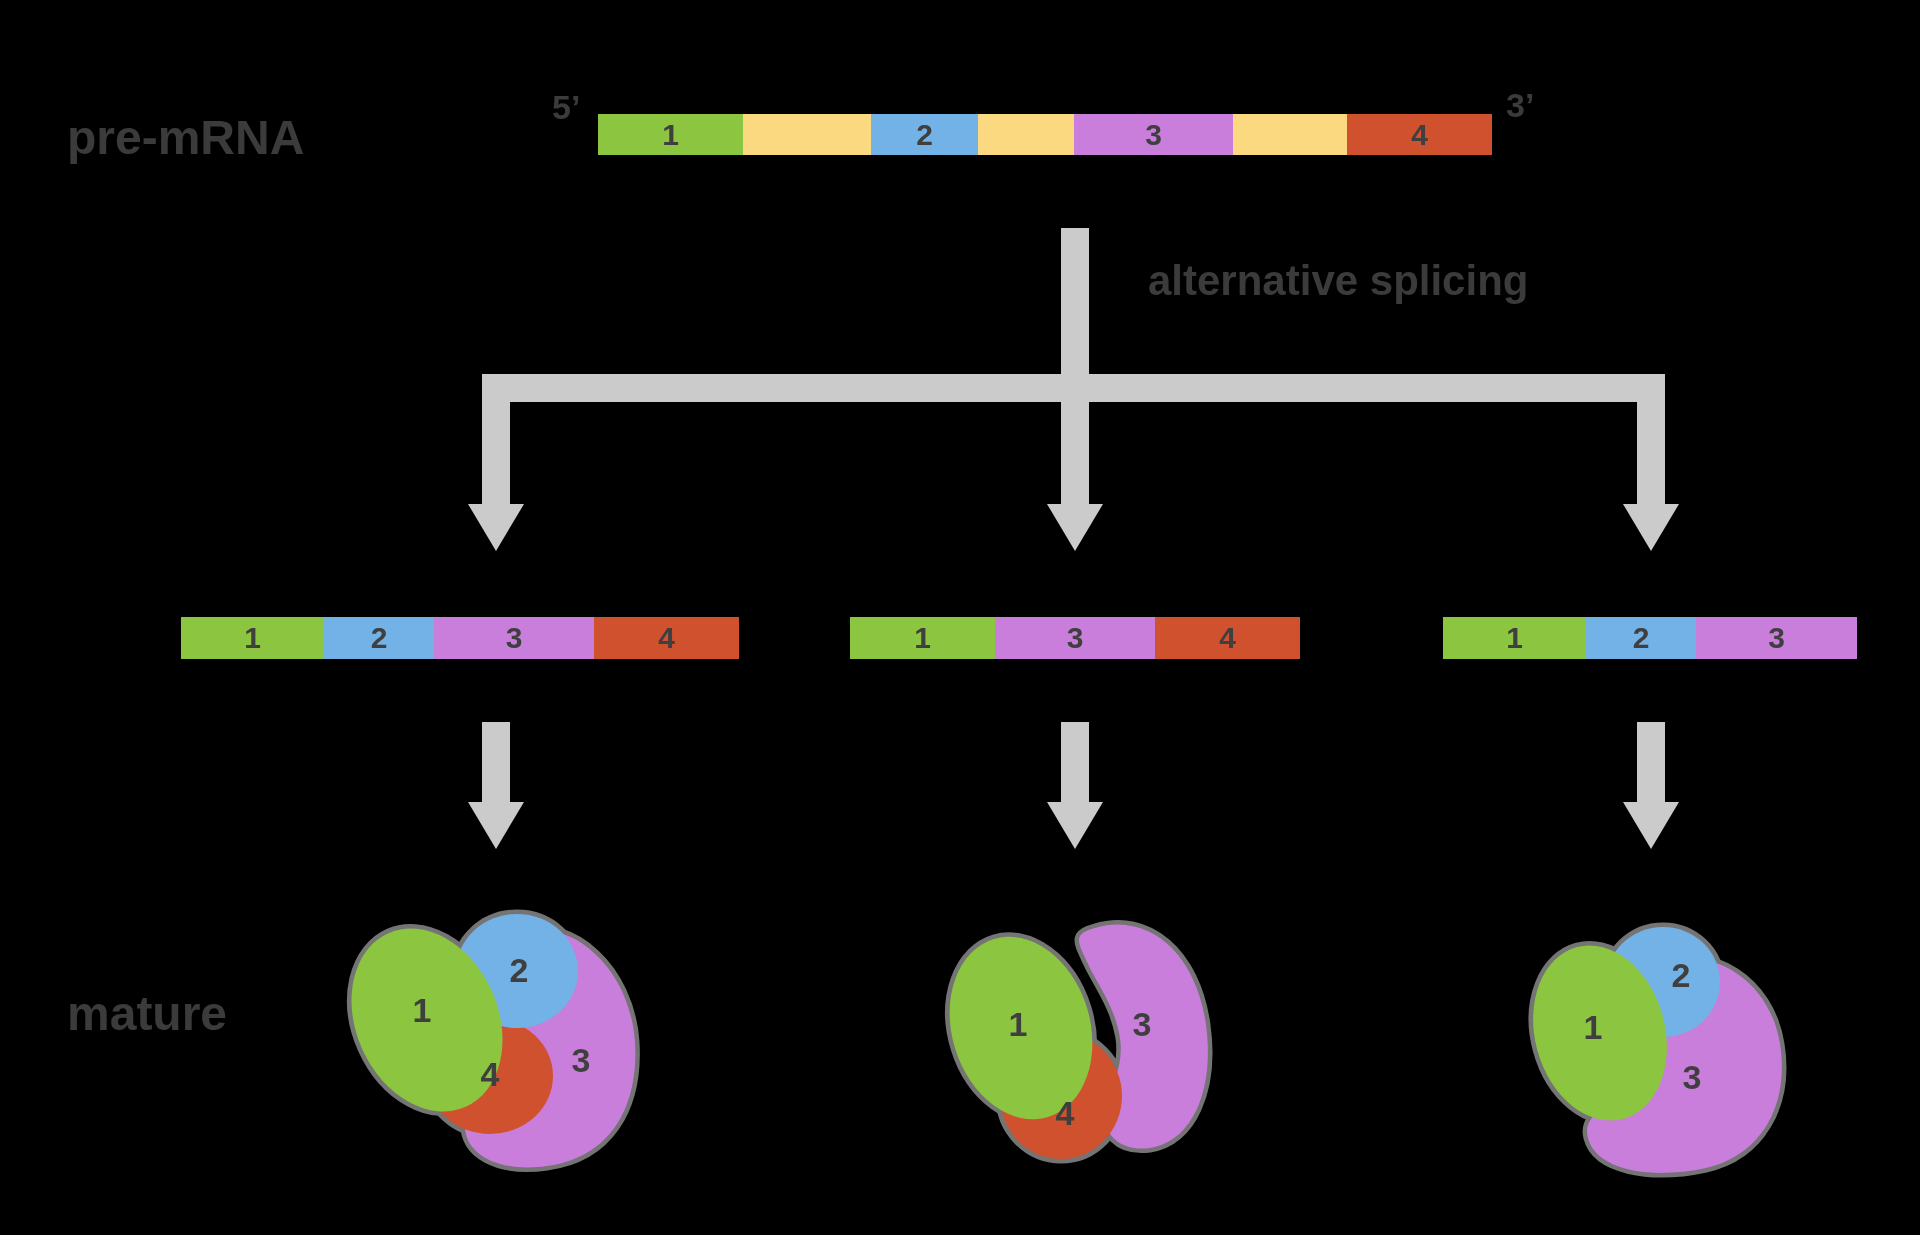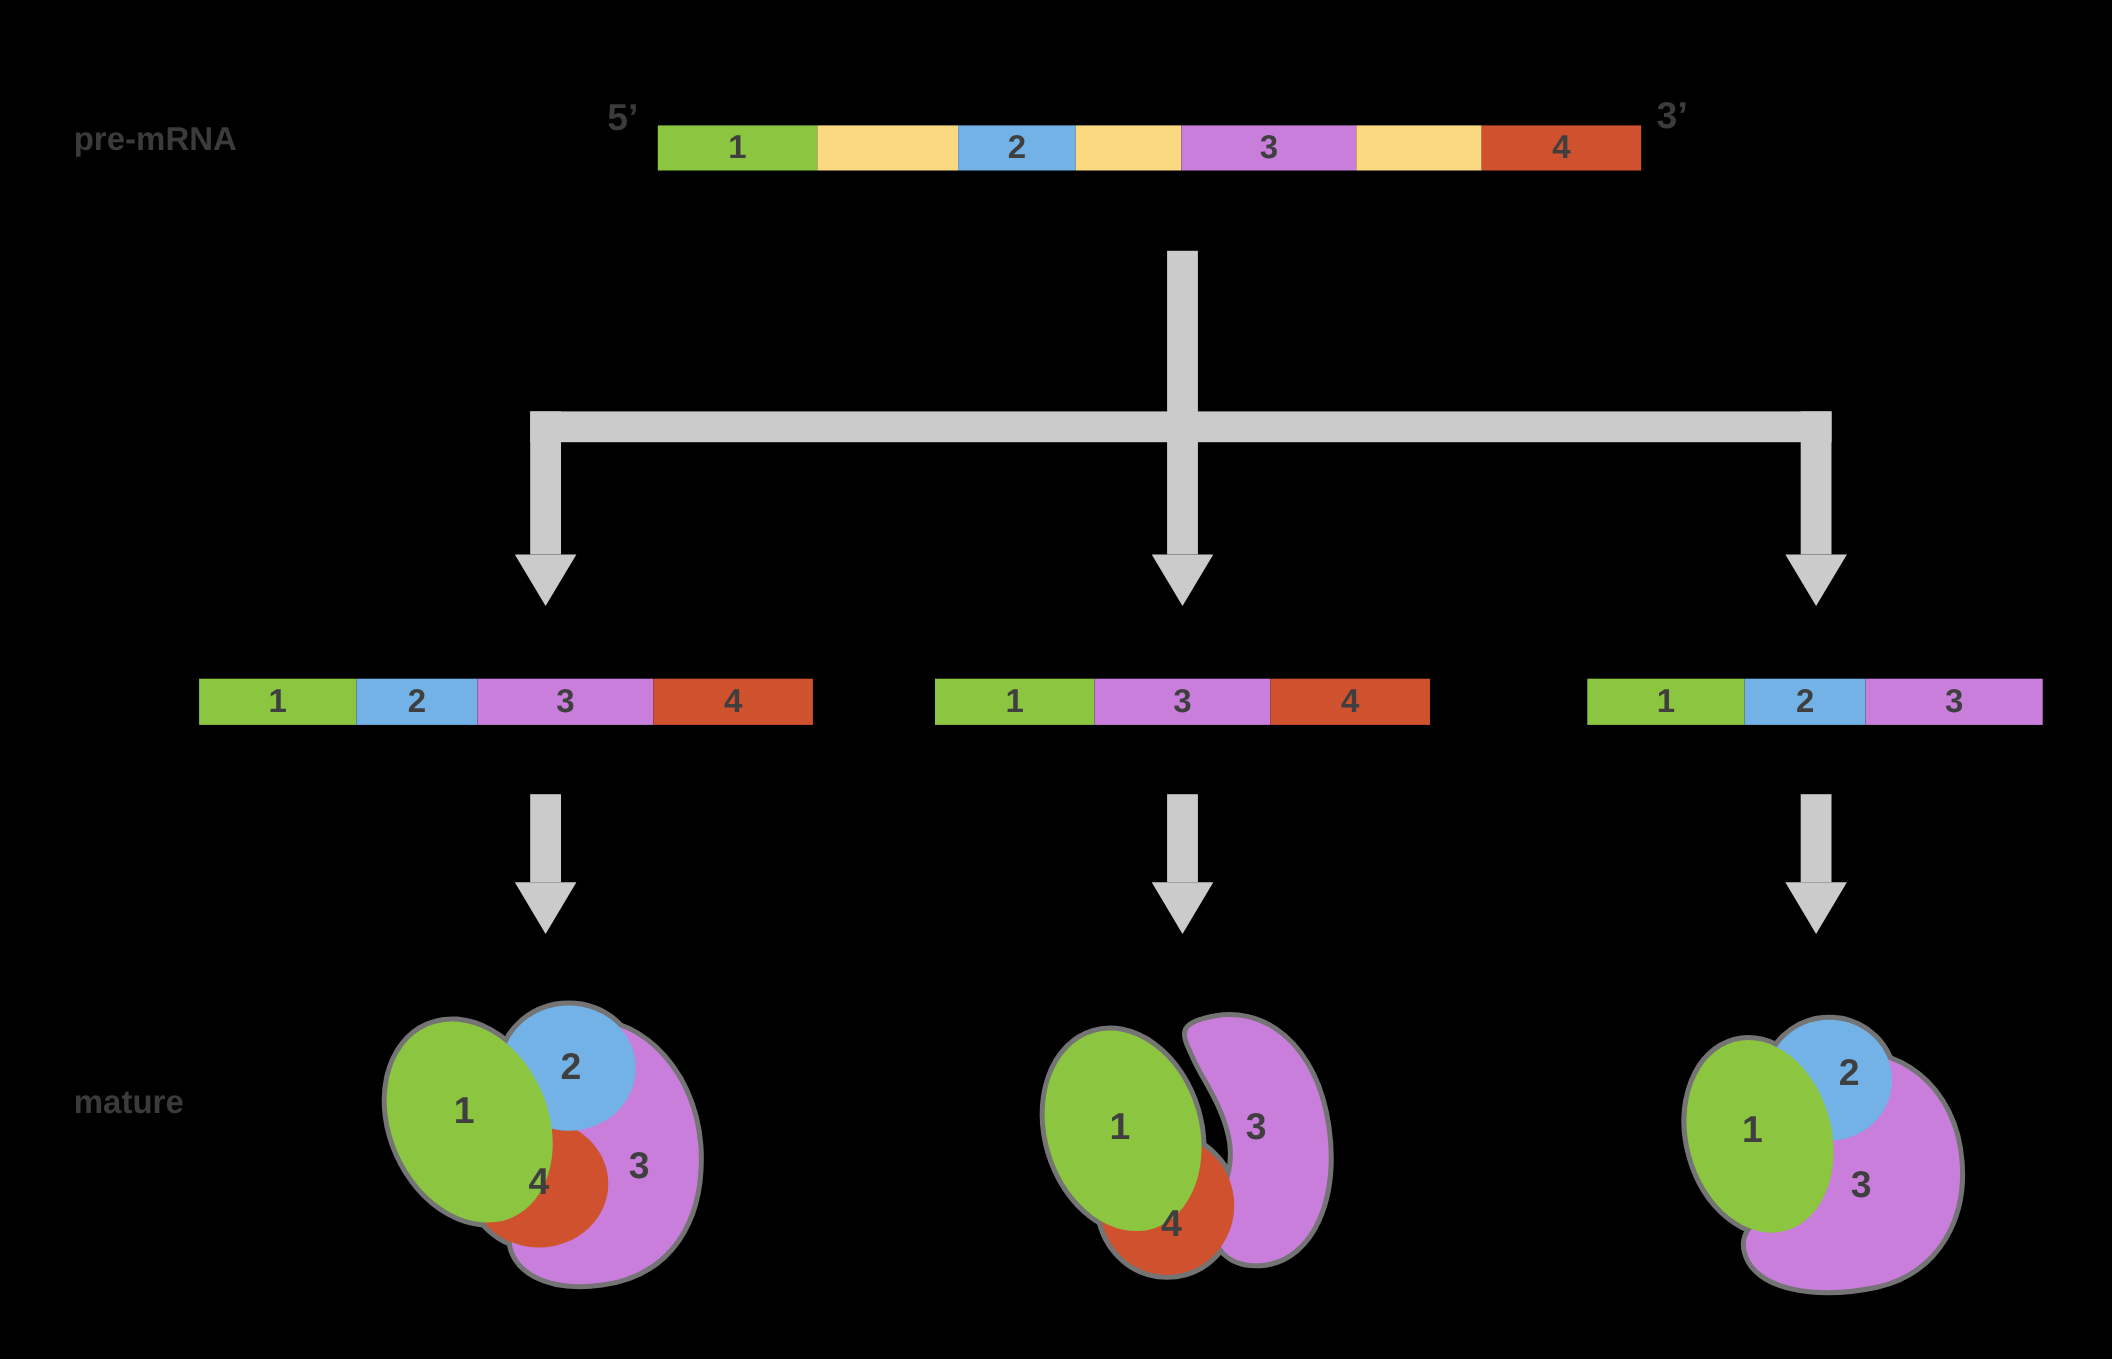--- a/index.html
+++ b/index.html
@@ -8,21 +8,21 @@
     width: 1920px;
     height: 1235px;
     background: var(--background, #000);
     font-family: "Liberation Sans", sans-serif;
     overflow: hidden;
   }
   .lbl {
     position: absolute;
     color: var(--label_text);
     font-weight: 600;
-    font-size: 30px;
+    font-size: 48px;
     white-space: nowrap;
   }
   .lbl-process { font-size: 42px; }
   .lbl-prime { font-size: 34px; font-weight: 700; }
   .bar {
     position: absolute;
     height: 42px;
     display: flex;
     flex-direction: row;
     align-items: stretch;
@@ -59,20 +59,21 @@
     dominant-baseline: central;
   }
 </style>
 </head>
 <body>
 
 <div class="canvas">
 
   <div class="lbl" style="left:67px; top:110px;">pre-mRNA</div>
   <div class="lbl" style="left:67px; top:986px;">mature</div>
+  <div class="lbl lbl-process" style="left:1148px; top:257px;">alternative splicing</div>
   <div class="lbl lbl-prime" style="left:552px; top:88px;">5’</div>
   <div class="lbl lbl-prime" style="left:1506px; top:86px;">3’</div>
 
   <div class="bar" style="left:598px; top:114px; width:894px; height:41px;">
       <div class="seg" style="width: 145px; background: rgb(140, 197, 64);">
         <span class="seg-num">1</span>
       </div>
       <div class="seg" style="width: 128px; background: rgb(250, 217, 129);"></div>
       <div class="seg" style="width: 107px; background: rgb(114, 178, 231);">
         <span class="seg-num">2</span>

